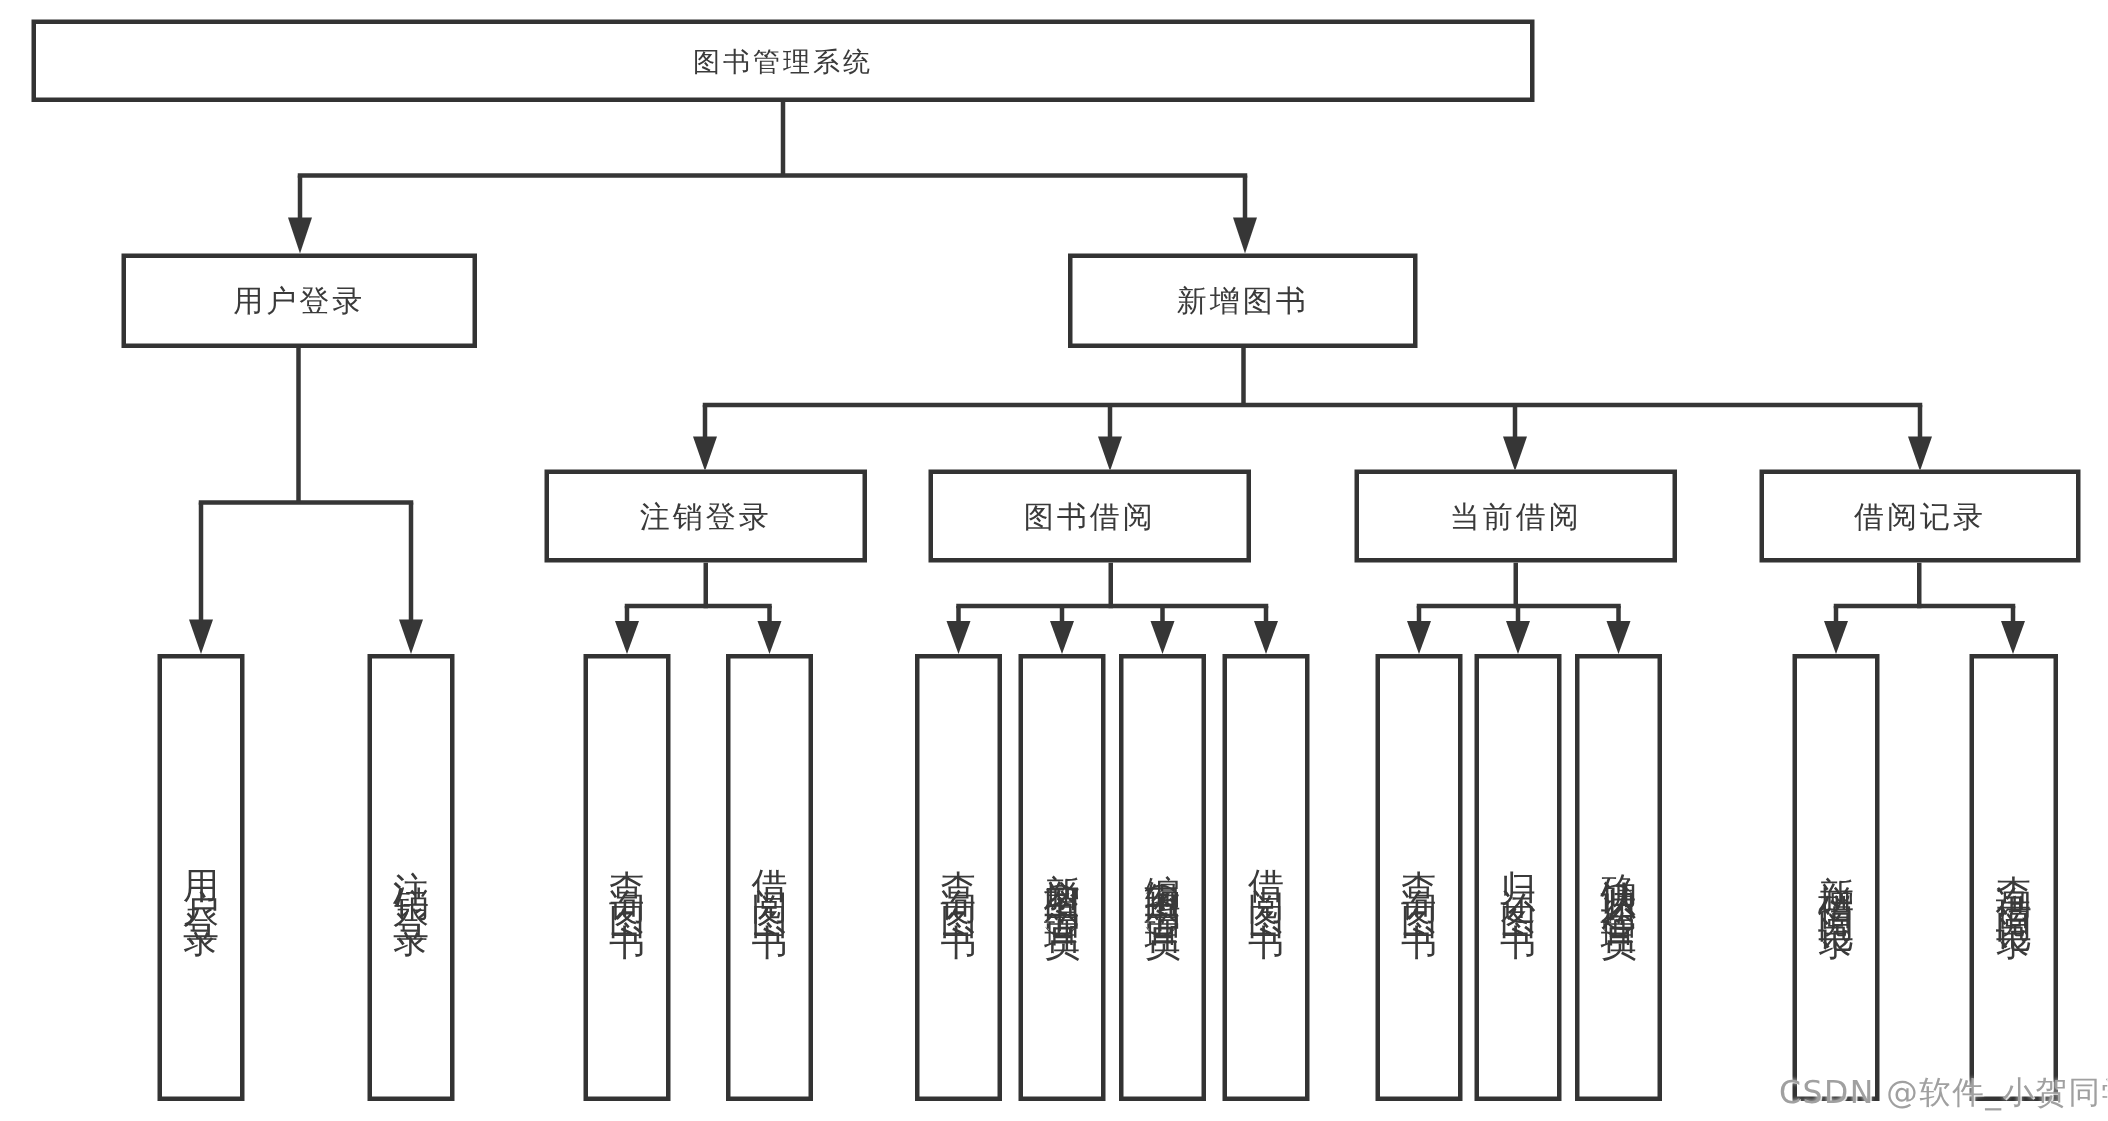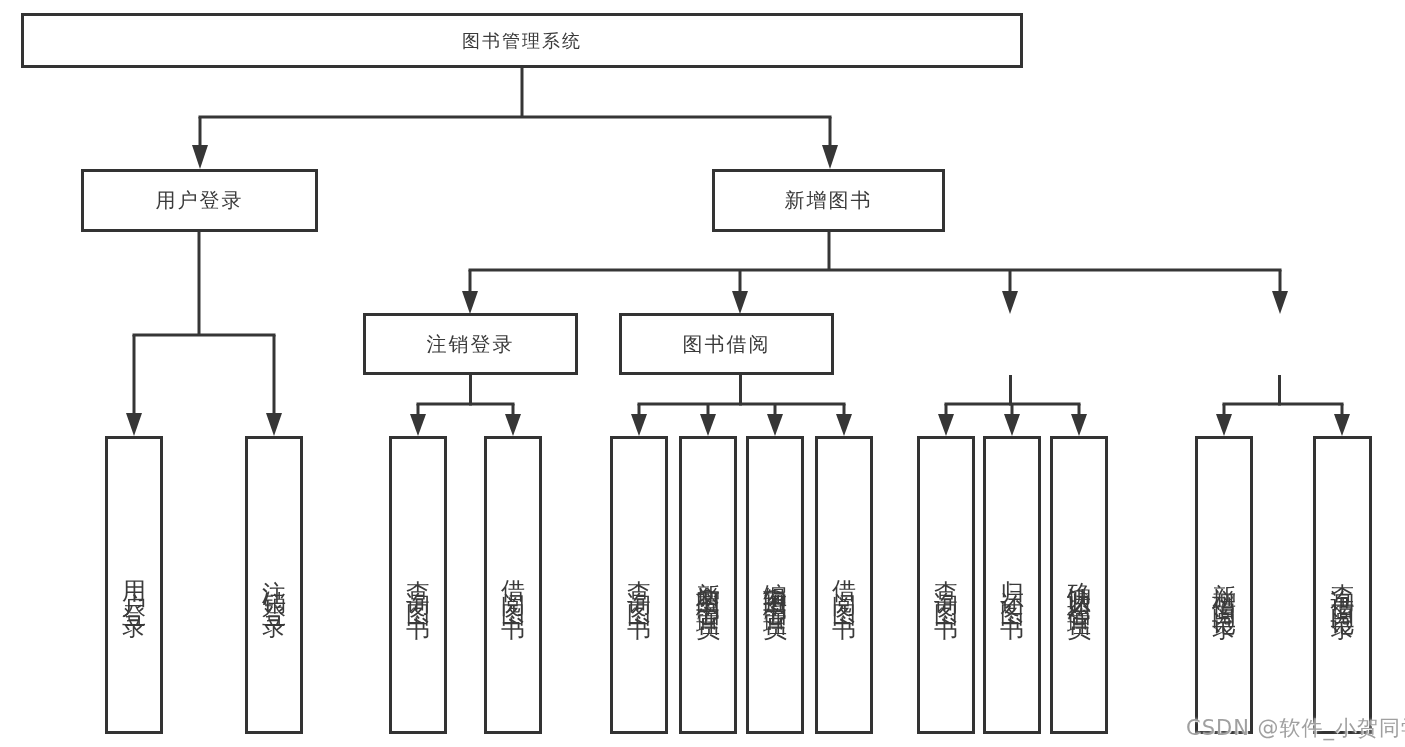--- a/index.html
+++ b/index.html
@@ -120,20 +120,26 @@
   <div class="box" style="left:712px;top:169px;width:233px;height:63px">
     <span class="h-label">新增图书</span>
   </div>
 
   <div class="box" style="left:363px;top:313px;width:215px;height:62px">
     <span class="h-label">注销登录</span>
   </div>
   <div class="box" style="left:619px;top:313px;width:215px;height:62px">
     <span class="h-label">图书借阅</span>
   </div>
+  <div class="box" style="left:903px;top:313px;width:215px;height:62px">
+    <span class="h-label">当前借阅</span>
+  </div>
+  <div class="box" style="left:1173px;top:313px;width:214px;height:62px">
+    <span class="h-label">借阅记录</span>
+  </div>
 
   <div class="box leaf" style="left:105px;top:436px;width:58px;height:298px">
     <span class="v-label ls-4">用户登录</span>
   </div>
   <div class="box leaf" style="left:245px;top:436px;width:58px;height:298px">
     <span class="v-label ls-4">注销登录</span>
   </div>
   <div class="box leaf" style="left:389px;top:436px;width:58px;height:298px">
     <span class="v-label ls-4">查询图书</span>
   </div>

